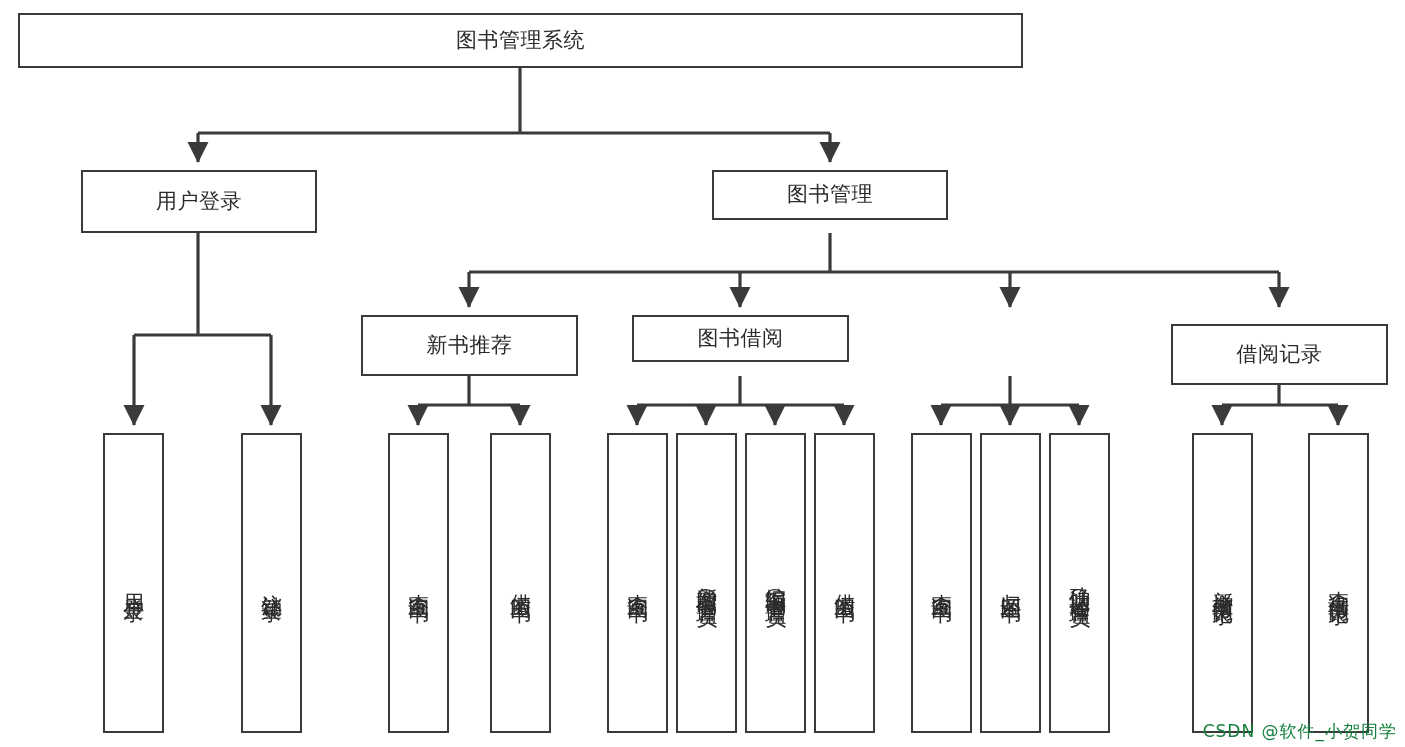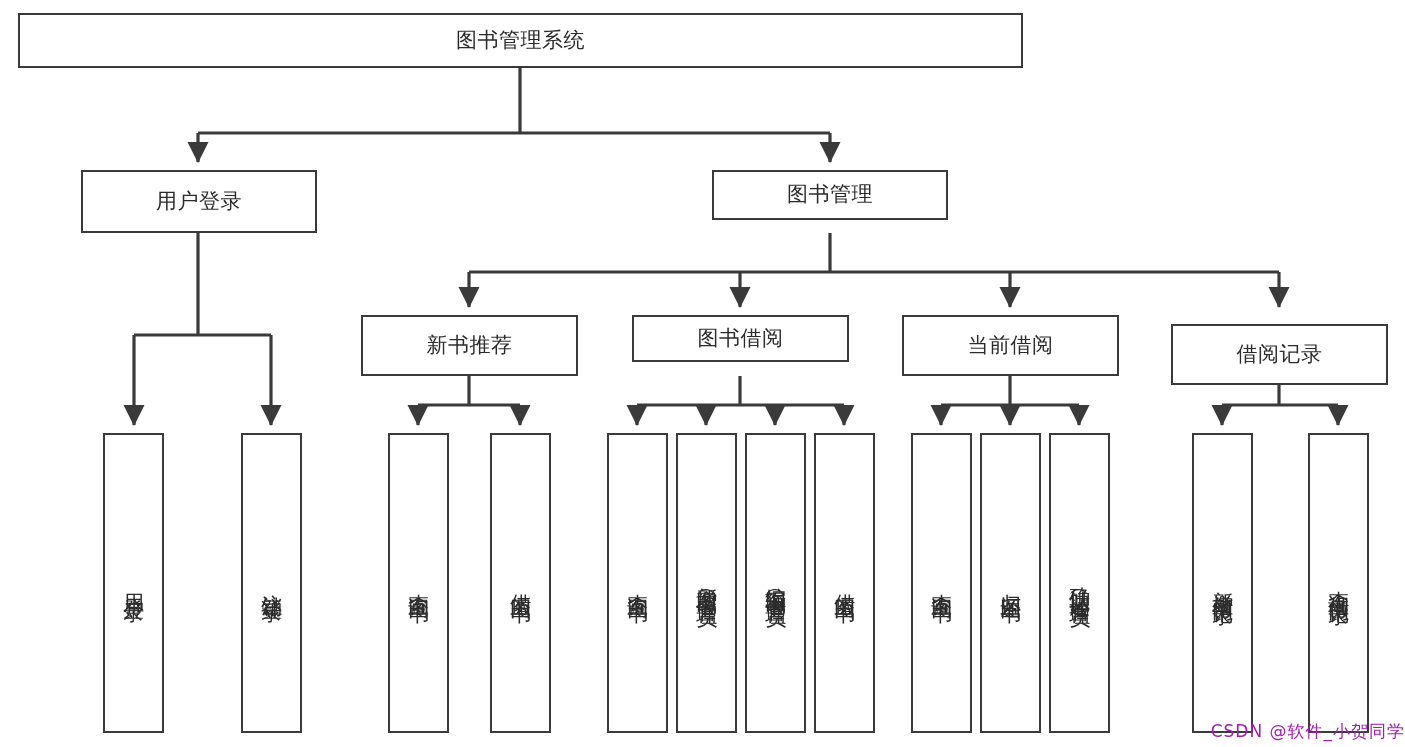--- a/index.html
+++ b/index.html
@@ -53,24 +53,24 @@
   #links {
     position: absolute;
     left: 0;
     top: 0;
     width: 1405px;
     height: 747px;
     pointer-events: none;
   }
   .watermark {
     position: absolute;
-    right: 0;
+    right: 8px;
     bottom: 4px;
     font-size: 17px;
-    color: #a21caf;
+    color: #15803d;
     letter-spacing: 1px;
     white-space: nowrap;
   }
 </style>
 </head>
 <body>
 
 <div id="canvas">
 
   <svg id="links" viewBox="0 0 1405 747" xmlns="http://www.w3.org/2000/svg">
@@ -123,21 +123,20 @@
     </g>
   </svg>
 
   <div class="node h" style="left:18px; top:13px; width:1005px; height:55px;">图书管理系统</div>
 
   <div class="node h" style="left:81px; top:170px; width:236px; height:63px;">用户登录</div>
   <div class="node h" style="left:712px; top:170px; width:236px; height:50px;">图书管理</div>
 
   <div class="node h" style="left:361px; top:315px; width:217px; height:61px;">新书推荐</div>
   <div class="node h" style="left:632px; top:315px; width:217px; height:47px;">图书借阅</div>
-  <div class="node h" style="left:902px; top:315px; width:217px; height:61px;">当前借阅</div>
   <div class="node h" style="left:1171px; top:324px; width:217px; height:61px;">借阅记录</div>
 
   <div class="node v" style="left:103px; top:433px; width:61px; height:300px;">
     <span class="vtxt">用户登录</span>
   </div>
   <div class="node v" style="left:241px; top:433px; width:61px; height:300px;">
     <span class="vtxt">注销登录</span>
   </div>
 
   <div class="node v" style="left:388px; top:433px; width:61px; height:300px;">

